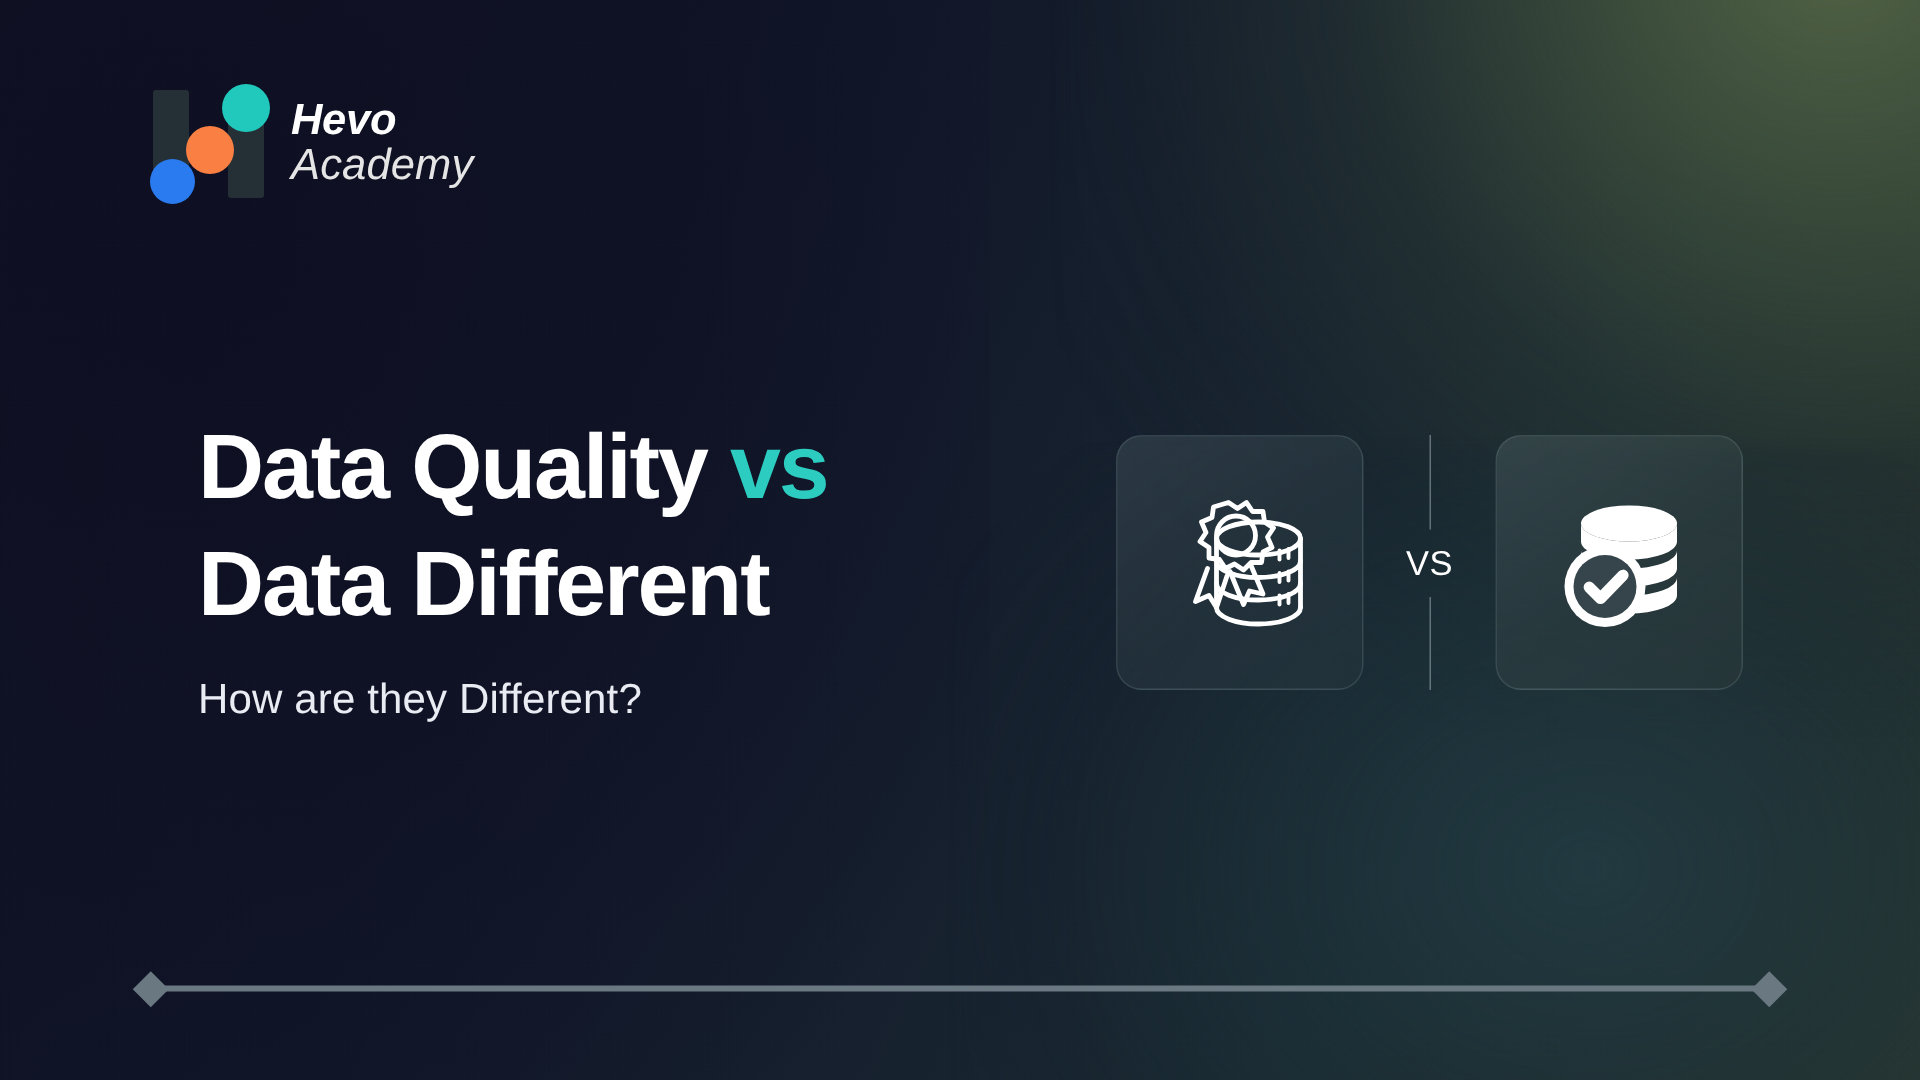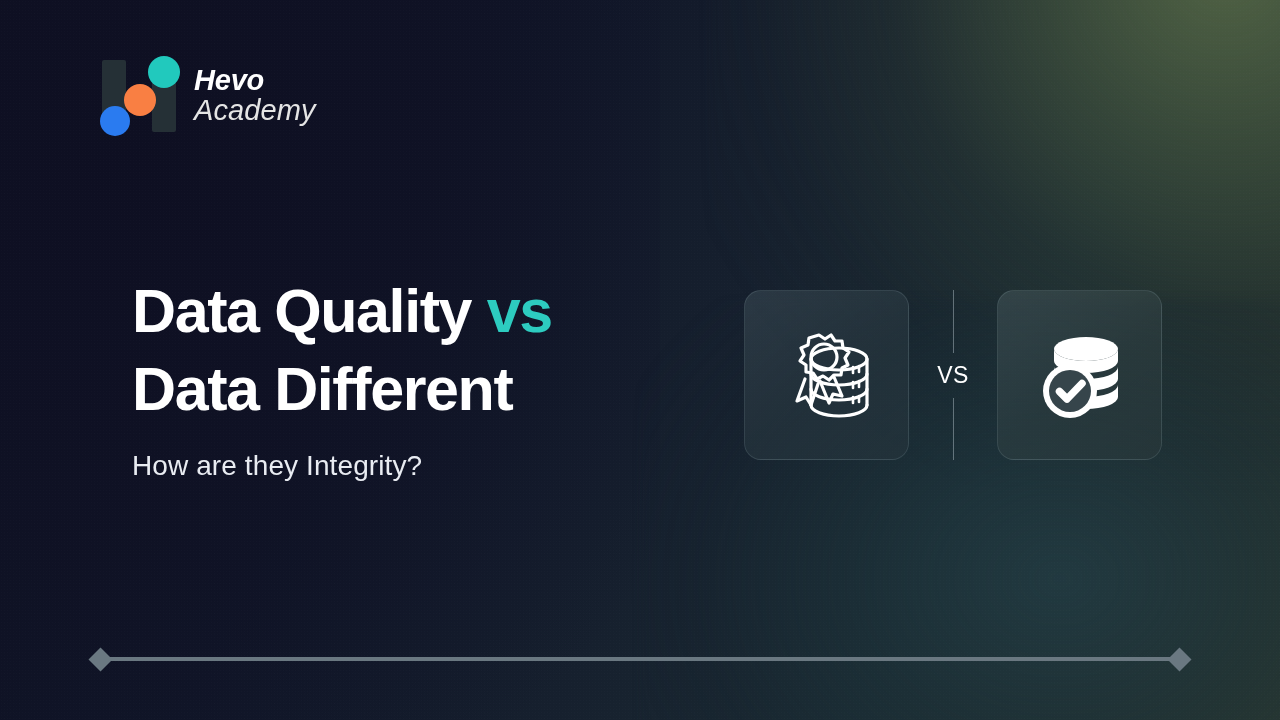--- a/index.html
+++ b/index.html
@@ -128,21 +128,21 @@
     </div>
     <div class="logo-text">
       <span class="logo-hevo">Hevo</span>
       <span class="logo-academy">Academy</span>
     </div>
   </div>
 
   <div class="headline-block">
     <div class="headline"><span>Data Quality </span><span class="accent">vs</span></div>
     <div class="headline">Data Different</div>
-    <div class="subtitle">How are they Integrity?</div>
+    <div class="subtitle">How are they Different?</div>
   </div>
 
   <div class="compare">
 
     <div class="icon-card card-left">
       <svg width="108" height="108" viewBox="0 0 108 108" fill="none" stroke="#FFFFFF" stroke-width="3.2" stroke-linecap="round" stroke-linejoin="round">
 
         <ellipse cx="66" cy="38" rx="28" ry="11"></ellipse>
         <path d="M38 38 L38 84"></path>
         <path d="M94 38 L94 84"></path>

